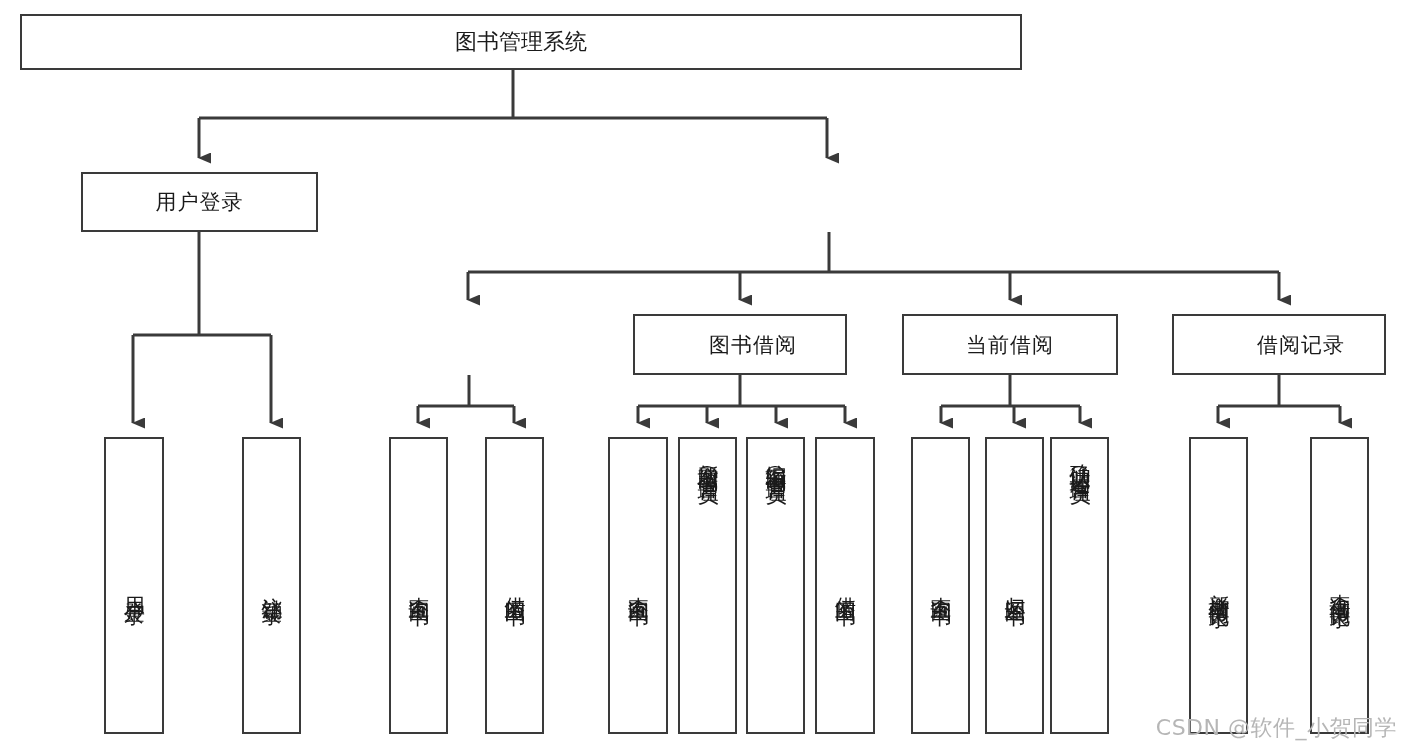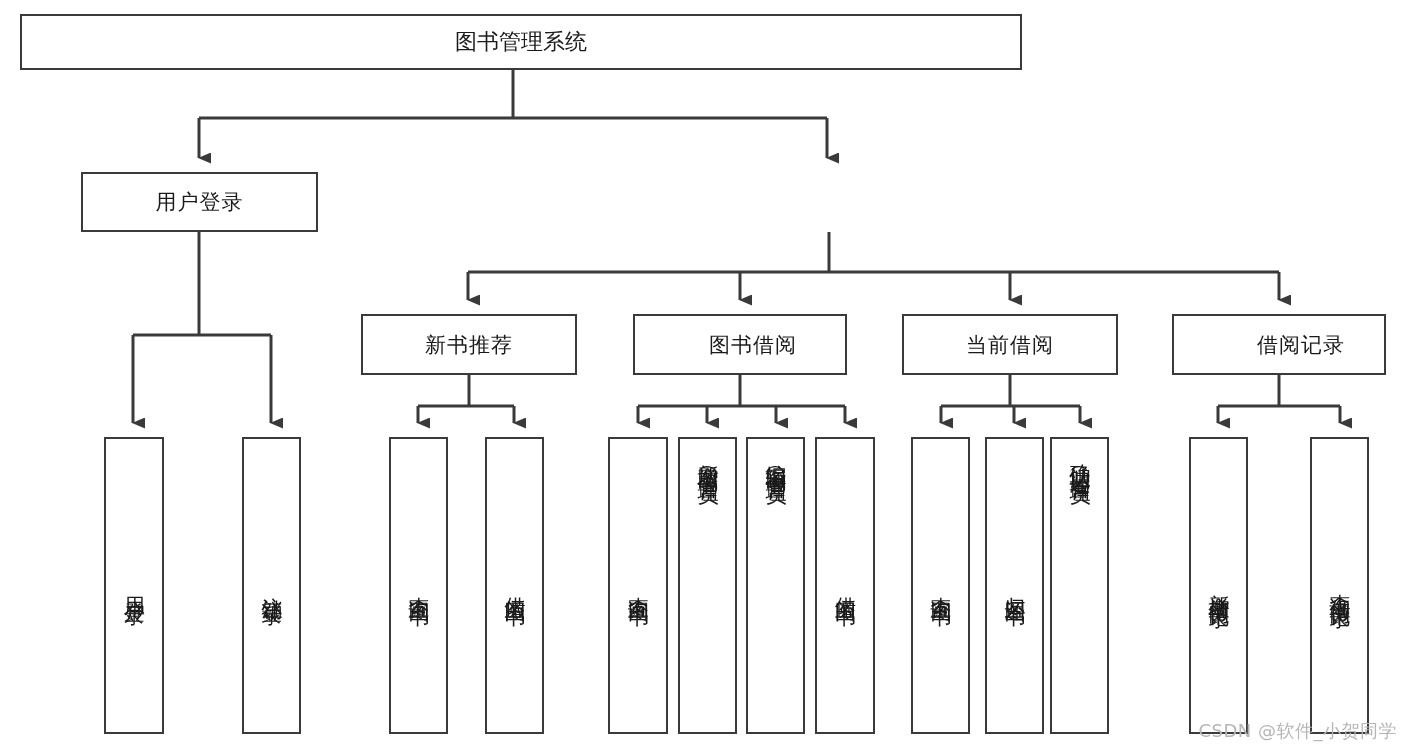--- a/index.html
+++ b/index.html
@@ -13,21 +13,21 @@
   .node.h{font-size:21px;letter-spacing:1px;}
   .node.root{font-size:22px;}
   .vtext{writing-mode:vertical-rl;text-orientation:upright;line-height:1.18;
          white-space:nowrap;letter-spacing:3px;}
   .leafwrap{position:absolute;box-sizing:border-box;border:2px solid #3a3a3a;background:#ffffff;
             display:flex;align-items:flex-start;justify-content:center;overflow:hidden;}
   .leafwrap .vtext{margin-top:8px;font-size:21px;color:#1a1a1a;}
   .leafwrap.centerv{align-items:center;}
   .leafwrap.centerv .vtext{margin-top:0;}
 
-  #watermark{position:absolute;right:8px;bottom:4px;font-size:18px;color:#b6b6b6;
+  #watermark{position:absolute;right:8px;bottom:4px;font-size:22px;color:#b6b6b6;
              letter-spacing:0.5px;white-space:nowrap;}
 </style>
 </head>
 <body>
 
 <div id="canvas">
 
   <svg class="edges" viewBox="0 0 1405 747">
     <defs>
       <marker id="arr" markerWidth="11" markerHeight="13" refX="5.5" refY="12" orient="auto" markerUnits="userSpaceOnUse">
@@ -79,23 +79,20 @@
   </svg>
 
   <div class="node root" style="left:20px;top:14px;width:1002px;height:56px;">
     <span>图书管理系统</span>
   </div>
 
   <div class="node h" style="left:81px;top:172px;width:237px;height:60px;">
     <span>用户登录</span>
   </div>
 
-  <div class="node h" style="left:361px;top:314px;width:216px;height:61px;">
-    <span>新书推荐</span>
-  </div>
   <div class="node h" style="left:633px;top:314px;width:214px;height:61px;padding-left:26px;">
     <span>图书借阅</span>
   </div>
   <div class="node h" style="left:902px;top:314px;width:216px;height:61px;">
     <span>当前借阅</span>
   </div>
   <div class="node h" style="left:1172px;top:314px;width:214px;height:61px;padding-left:44px;">
     <span>借阅记录</span>
   </div>
 

